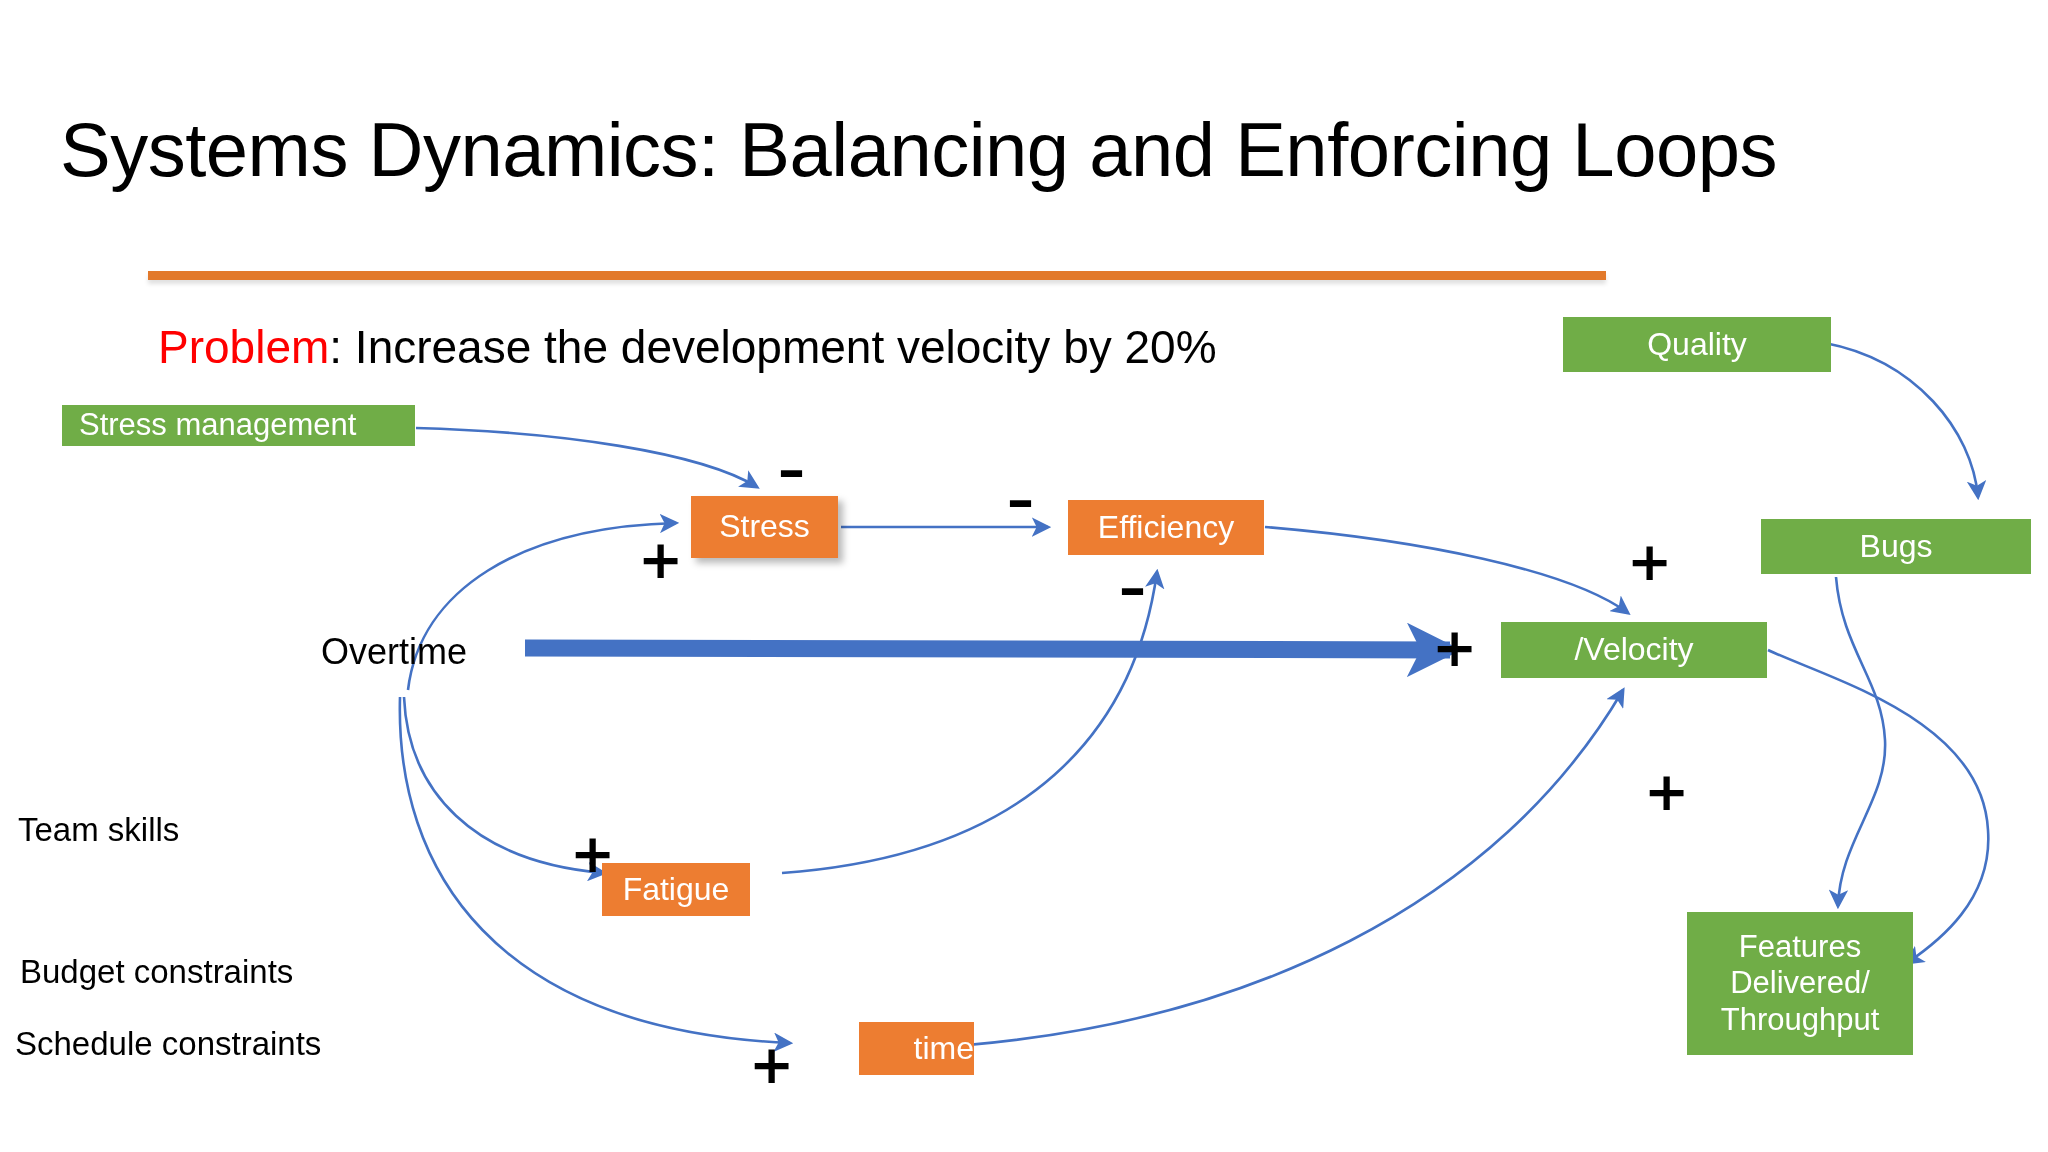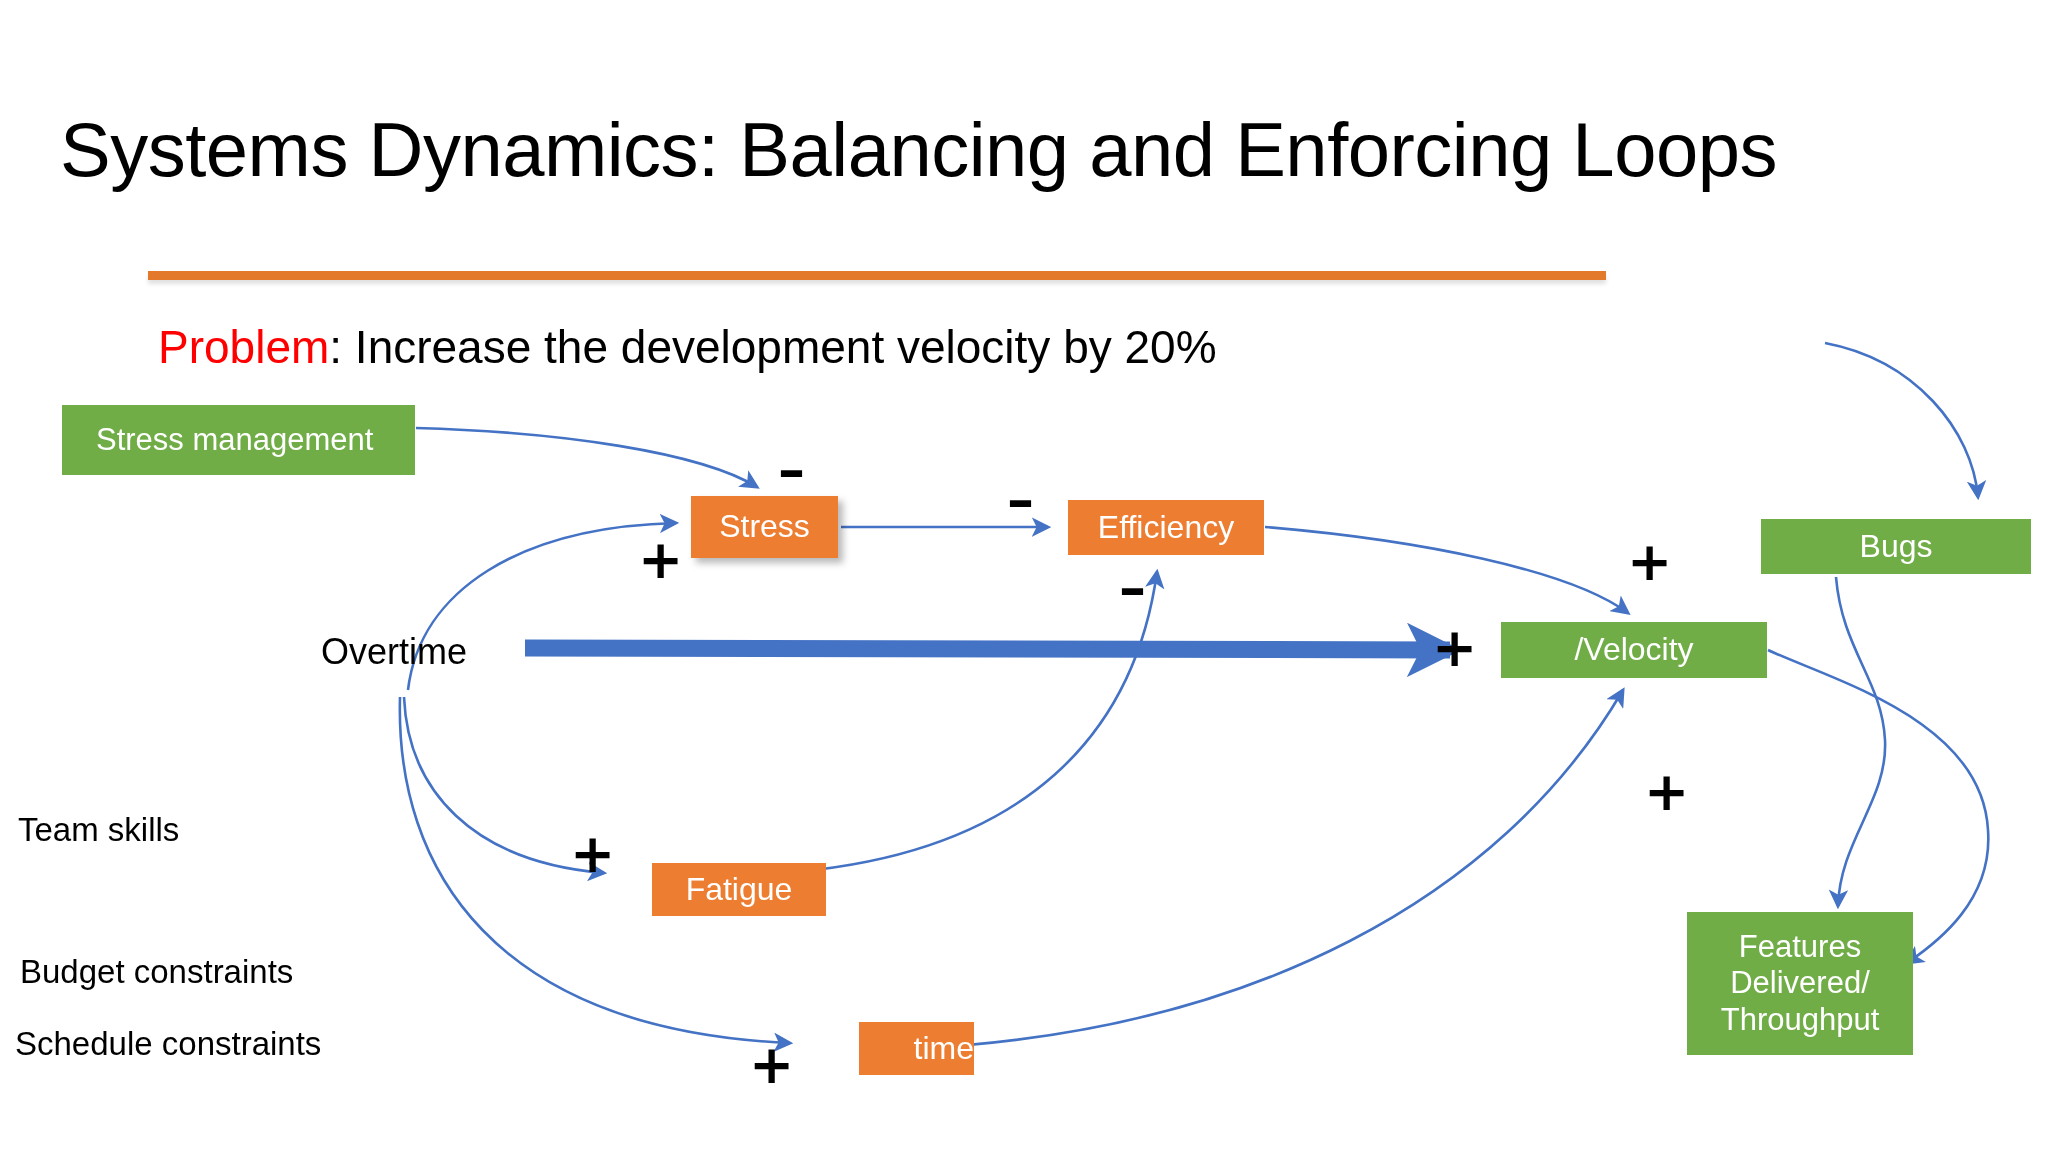--- a/index.html
+++ b/index.html
@@ -148,42 +148,45 @@
 
     <path class="edge" d="M 1825 343 C 1915 360 1972 430 1978 497" marker-end="url(#ah)"></path>
 
     <path class="edge" d="M 1836 577 C 1842 650 1882 680 1885 740 C 1888 800 1840 840 1838 906" marker-end="url(#ah)"></path>
 
     <path class="edge" d="M 1768 650 C 1832 680 1982 720 1988 830 C 1993 900 1938 942 1907 963" marker-end="url(#ah)"></path>
 
     <path class="edge-thick" d="M 525 648 L 1450 650" marker-end="url(#ah-big)"></path>
   </svg>
 
-  <div class="node green" style="left:62px; top:405px; width:353px; height:70px; justify-content:flex-start; padding-left:34px; font-size:31px;">
+  <div class="node green" style="left:62px; top:405px; width:353px; height:41px; justify-content:flex-start; padding-left:17px; font-size:31px;">
     <span>Stress management</span>
   </div>
 
+  <div class="node green" style="left:1563px; top:317px; width:268px; height:55px;">
+    <span>Quality</span>
+  </div>
 
   <div class="node orange shadowed" style="left:691px; top:496px; width:147px; height:62px;">
     <span>Stress</span>
   </div>
 
   <div class="node orange" style="left:1068px; top:500px; width:196px; height:55px;">
     <span>Efficiency</span>
   </div>
 
   <div class="node green" style="left:1761px; top:519px; width:270px; height:55px;">
     <span>Bugs</span>
   </div>
 
   <div class="node green" style="left:1501px; top:622px; width:266px; height:56px;">
     <span>/Velocity</span>
   </div>
 
-  <div class="node orange" style="left:652px; top:863px; width:174px; height:53px;">
+  <div class="node orange" style="left:602px; top:863px; width:148px; height:53px;">
     <span>Fatigue</span>
   </div>
 
   <div class="node orange" style="left:859px; top:1022px; width:115px; height:53px;justify-content:flex-end;">
     <span>time</span>
   </div>
 
   <div class="node green" style="left:1687px; top:912px; width:226px; height:143px; flex-direction:column; font-size:31px;">
     <span>Features</span>
     <span>Delivered/</span>

